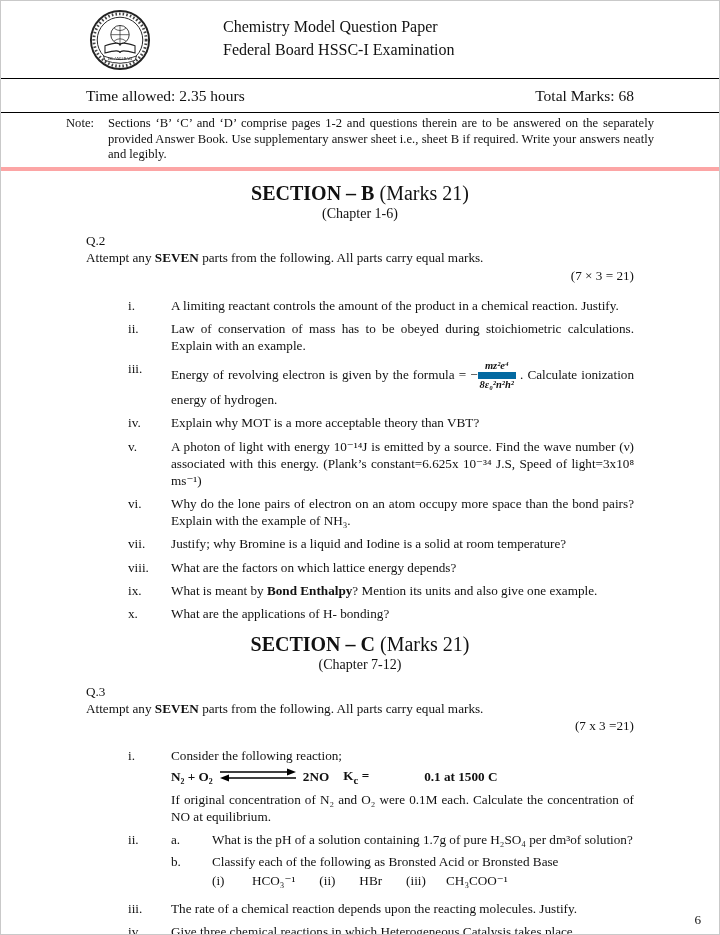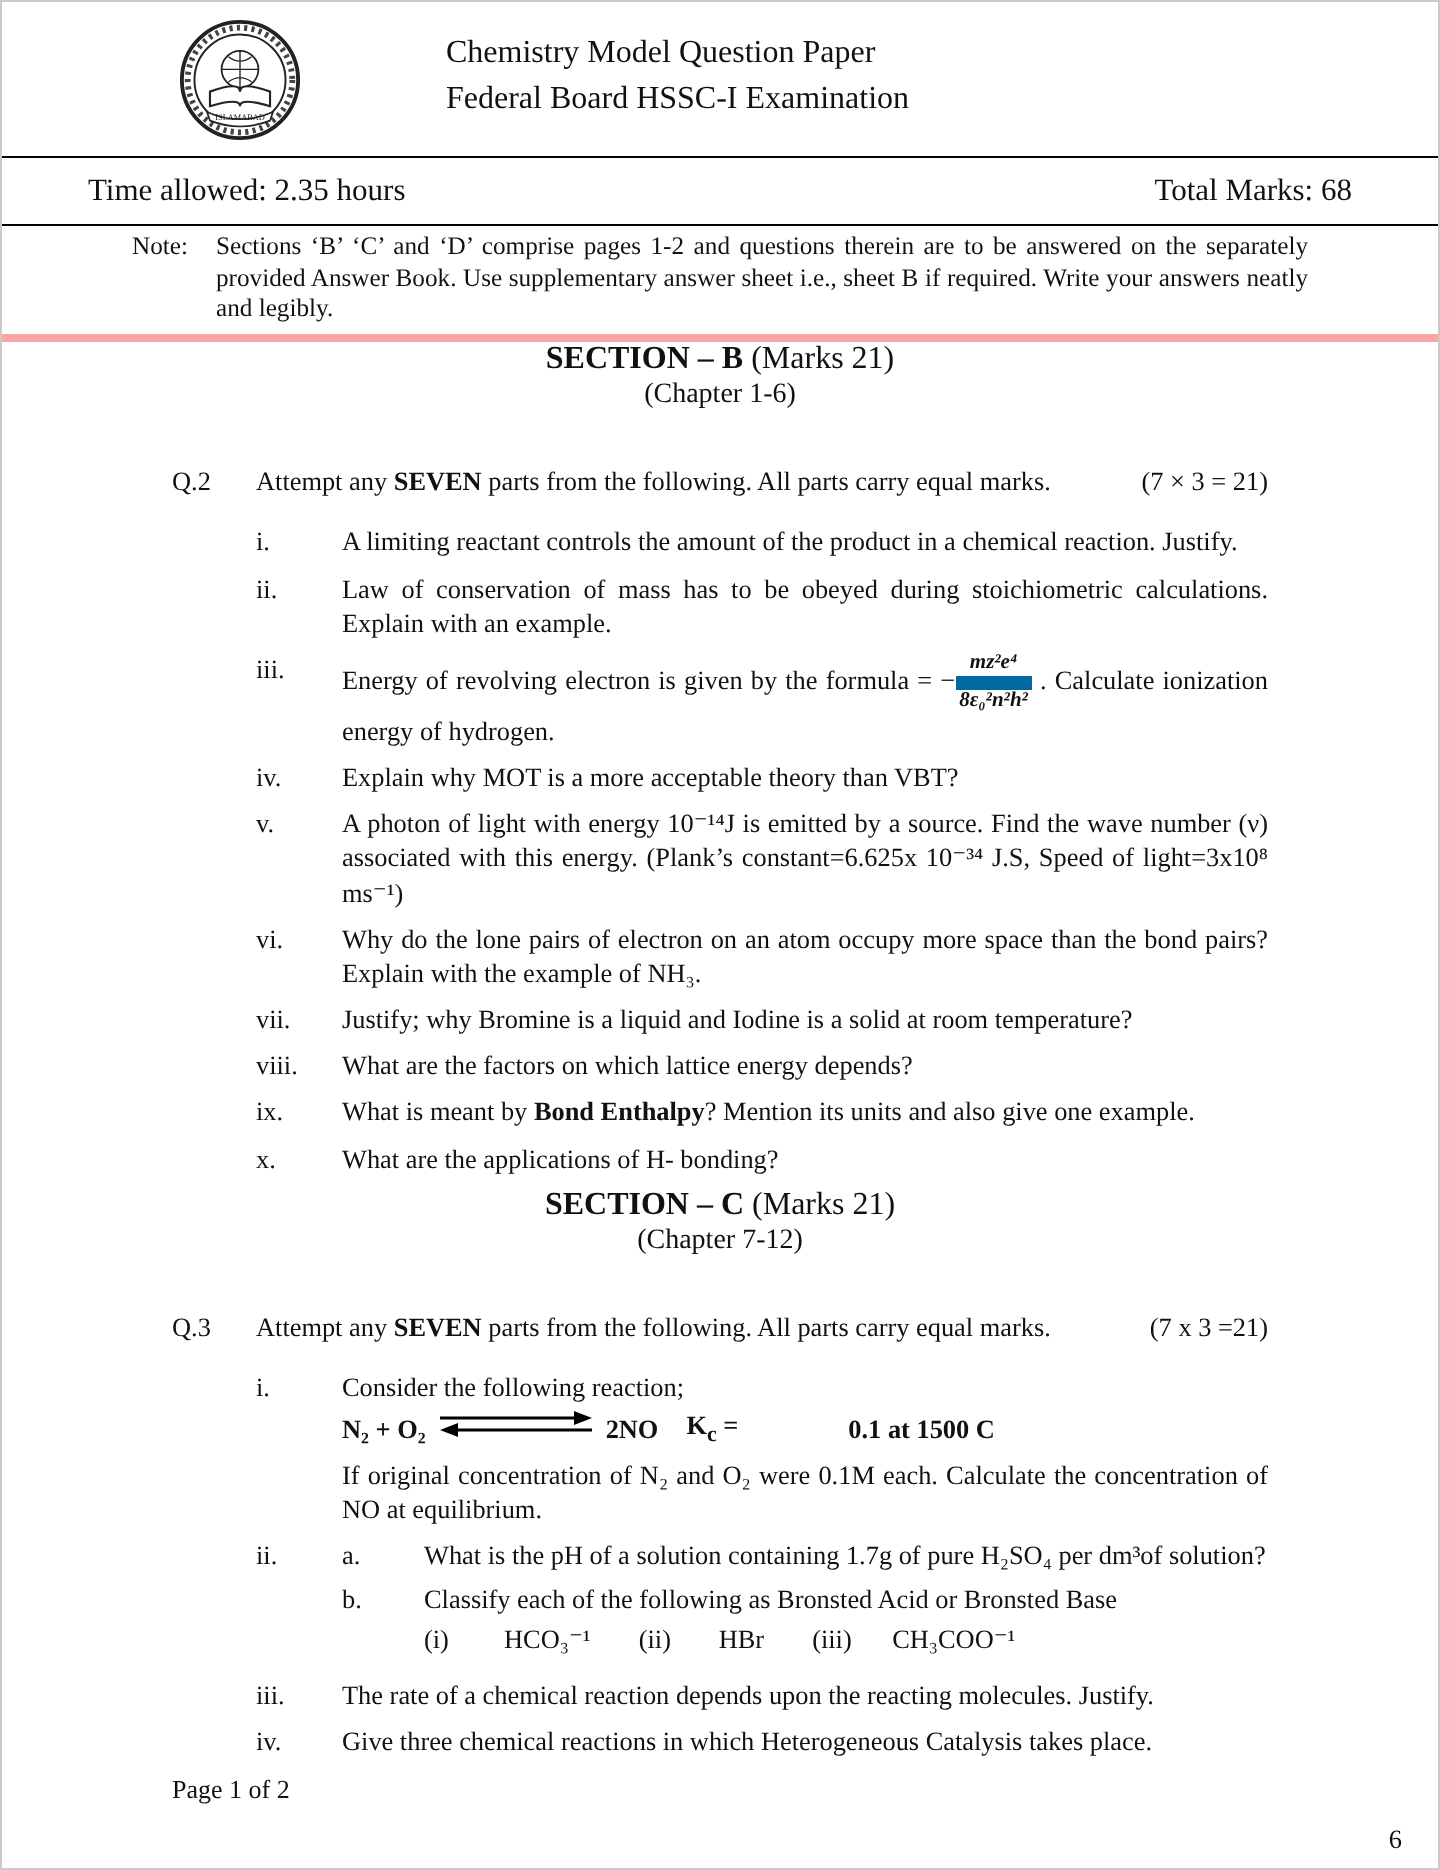--- a/index.html
+++ b/index.html
@@ -7,33 +7,33 @@
   body { font-family:"Liberation Serif","DejaVu Serif",serif; color:#111; }
   .page { width:720px; height:935px; background:#fff; border:1px solid #c9c9c9;
           position:relative; overflow:hidden; margin:0 auto; }
 
   .header { display:flex; align-items:flex-start; padding:8px 0 0 88px; height:77px; }
   .logo { width:62px; height:62px; flex-shrink:0; }
   .titles { margin-left:72px; padding-top:7px; font-size:16px; line-height:1.42; }
 
   .rule { border:none; border-top:1px solid #000; height:0; }
 
-  .info-row { display:flex; justify-content:space-between; padding:8px 43px 7px; font-size:15.5px; }
+  .info-row { display:flex; justify-content:space-between; padding:8px 85px 7px; font-size:15.5px; }
 
   .note-box { border-top:1px solid #000; border-bottom:4px solid #fca5a5;
               padding:3px 65px 4px; display:flex; font-size:12.6px; line-height:1.25; }
   .note-label { width:42px; flex-shrink:0; }
   .note-text { flex:1; text-align:justify; }
 
-  .section-head { text-align:center; font-size:16px; }
+  .section-head { text-align:center; margin-top:11px; font-size:20px; }
   .section-head .bold { font-weight:bold; }
   .chapter { text-align:center; font-size:14px; margin-top:1px; }
 
   .content { padding:0 85px; font-size:13.2px; line-height:1.3; }
-  .q-intro { display:flex; margin-top:26px; }
+  .q-intro { display:flex; margin-top:10px;flex-direction:column; }
   .q-num { width:42px; flex-shrink:0; }
   .q-text { flex:1; min-width:0; }
   .q-marks { margin-left:10px; white-space:nowrap;text-align:right; }
 
   .items { margin-left:42px; margin-top:13px; }
   .item { display:flex; margin-bottom:6px; }
   .rn { width:43px; flex-shrink:0; }
   .tx { flex:1; text-align:justify; min-width:0; }
 
   .frac { display:inline-block; vertical-align:middle; text-align:center;

